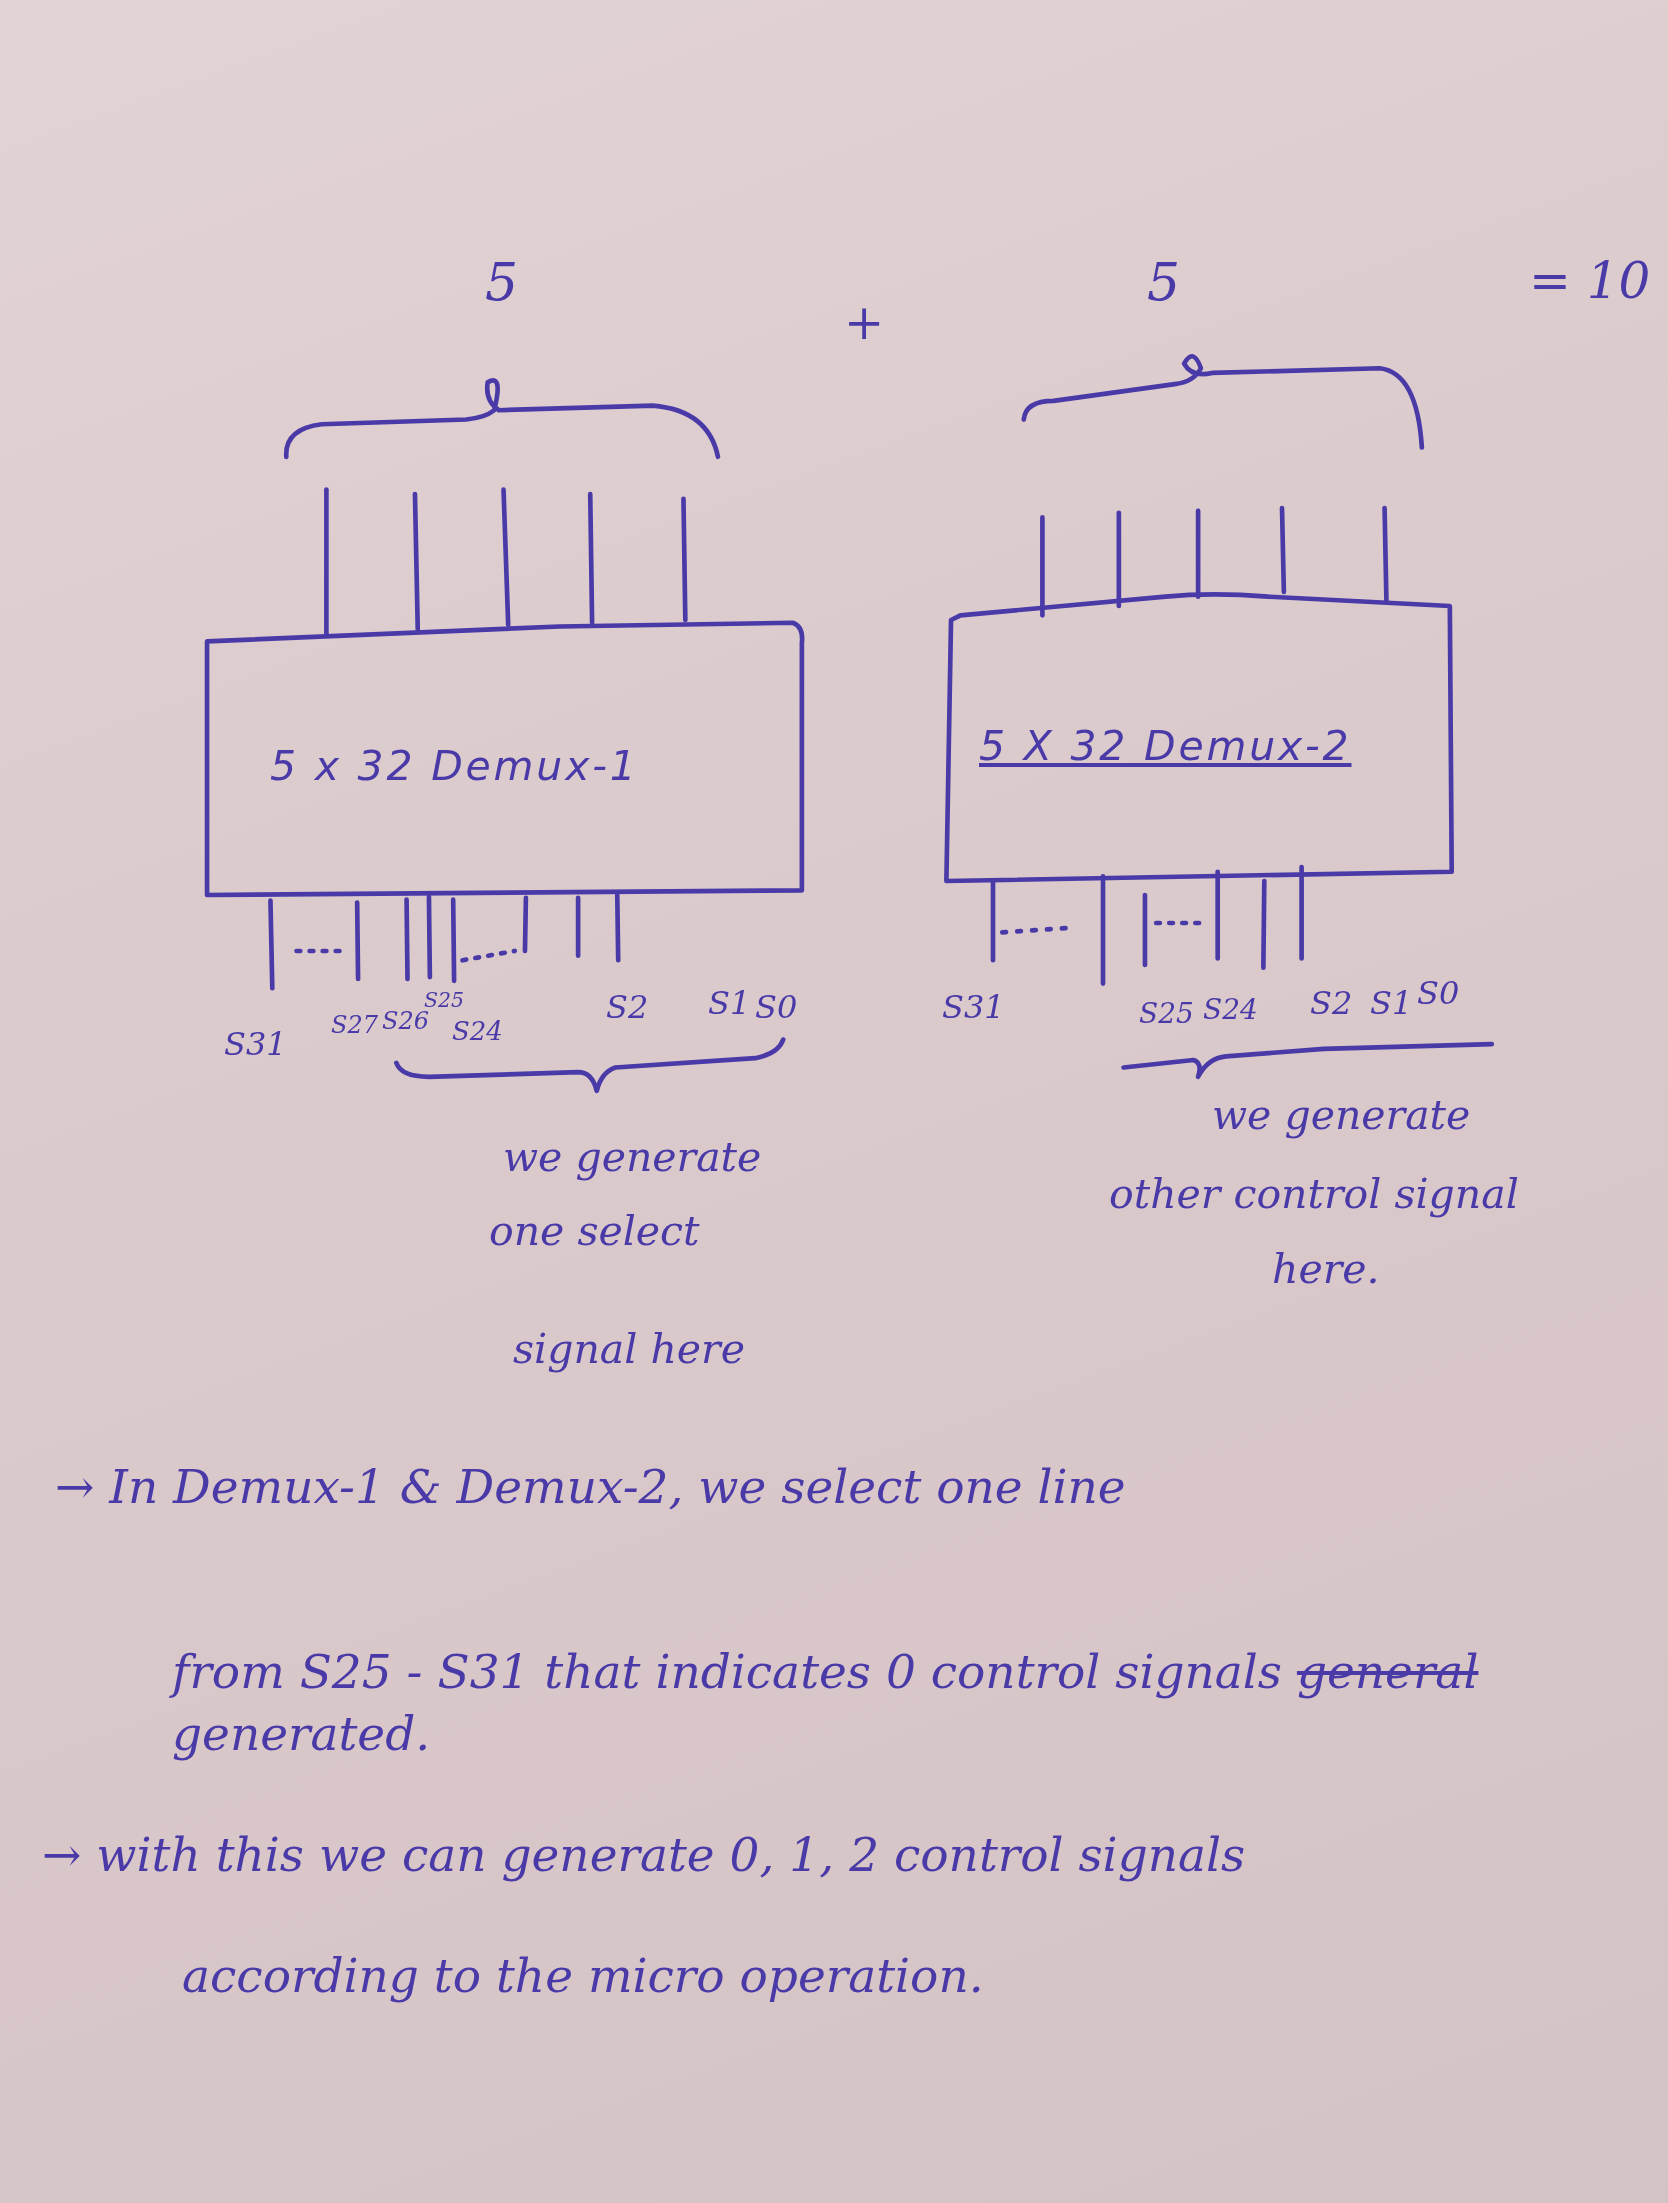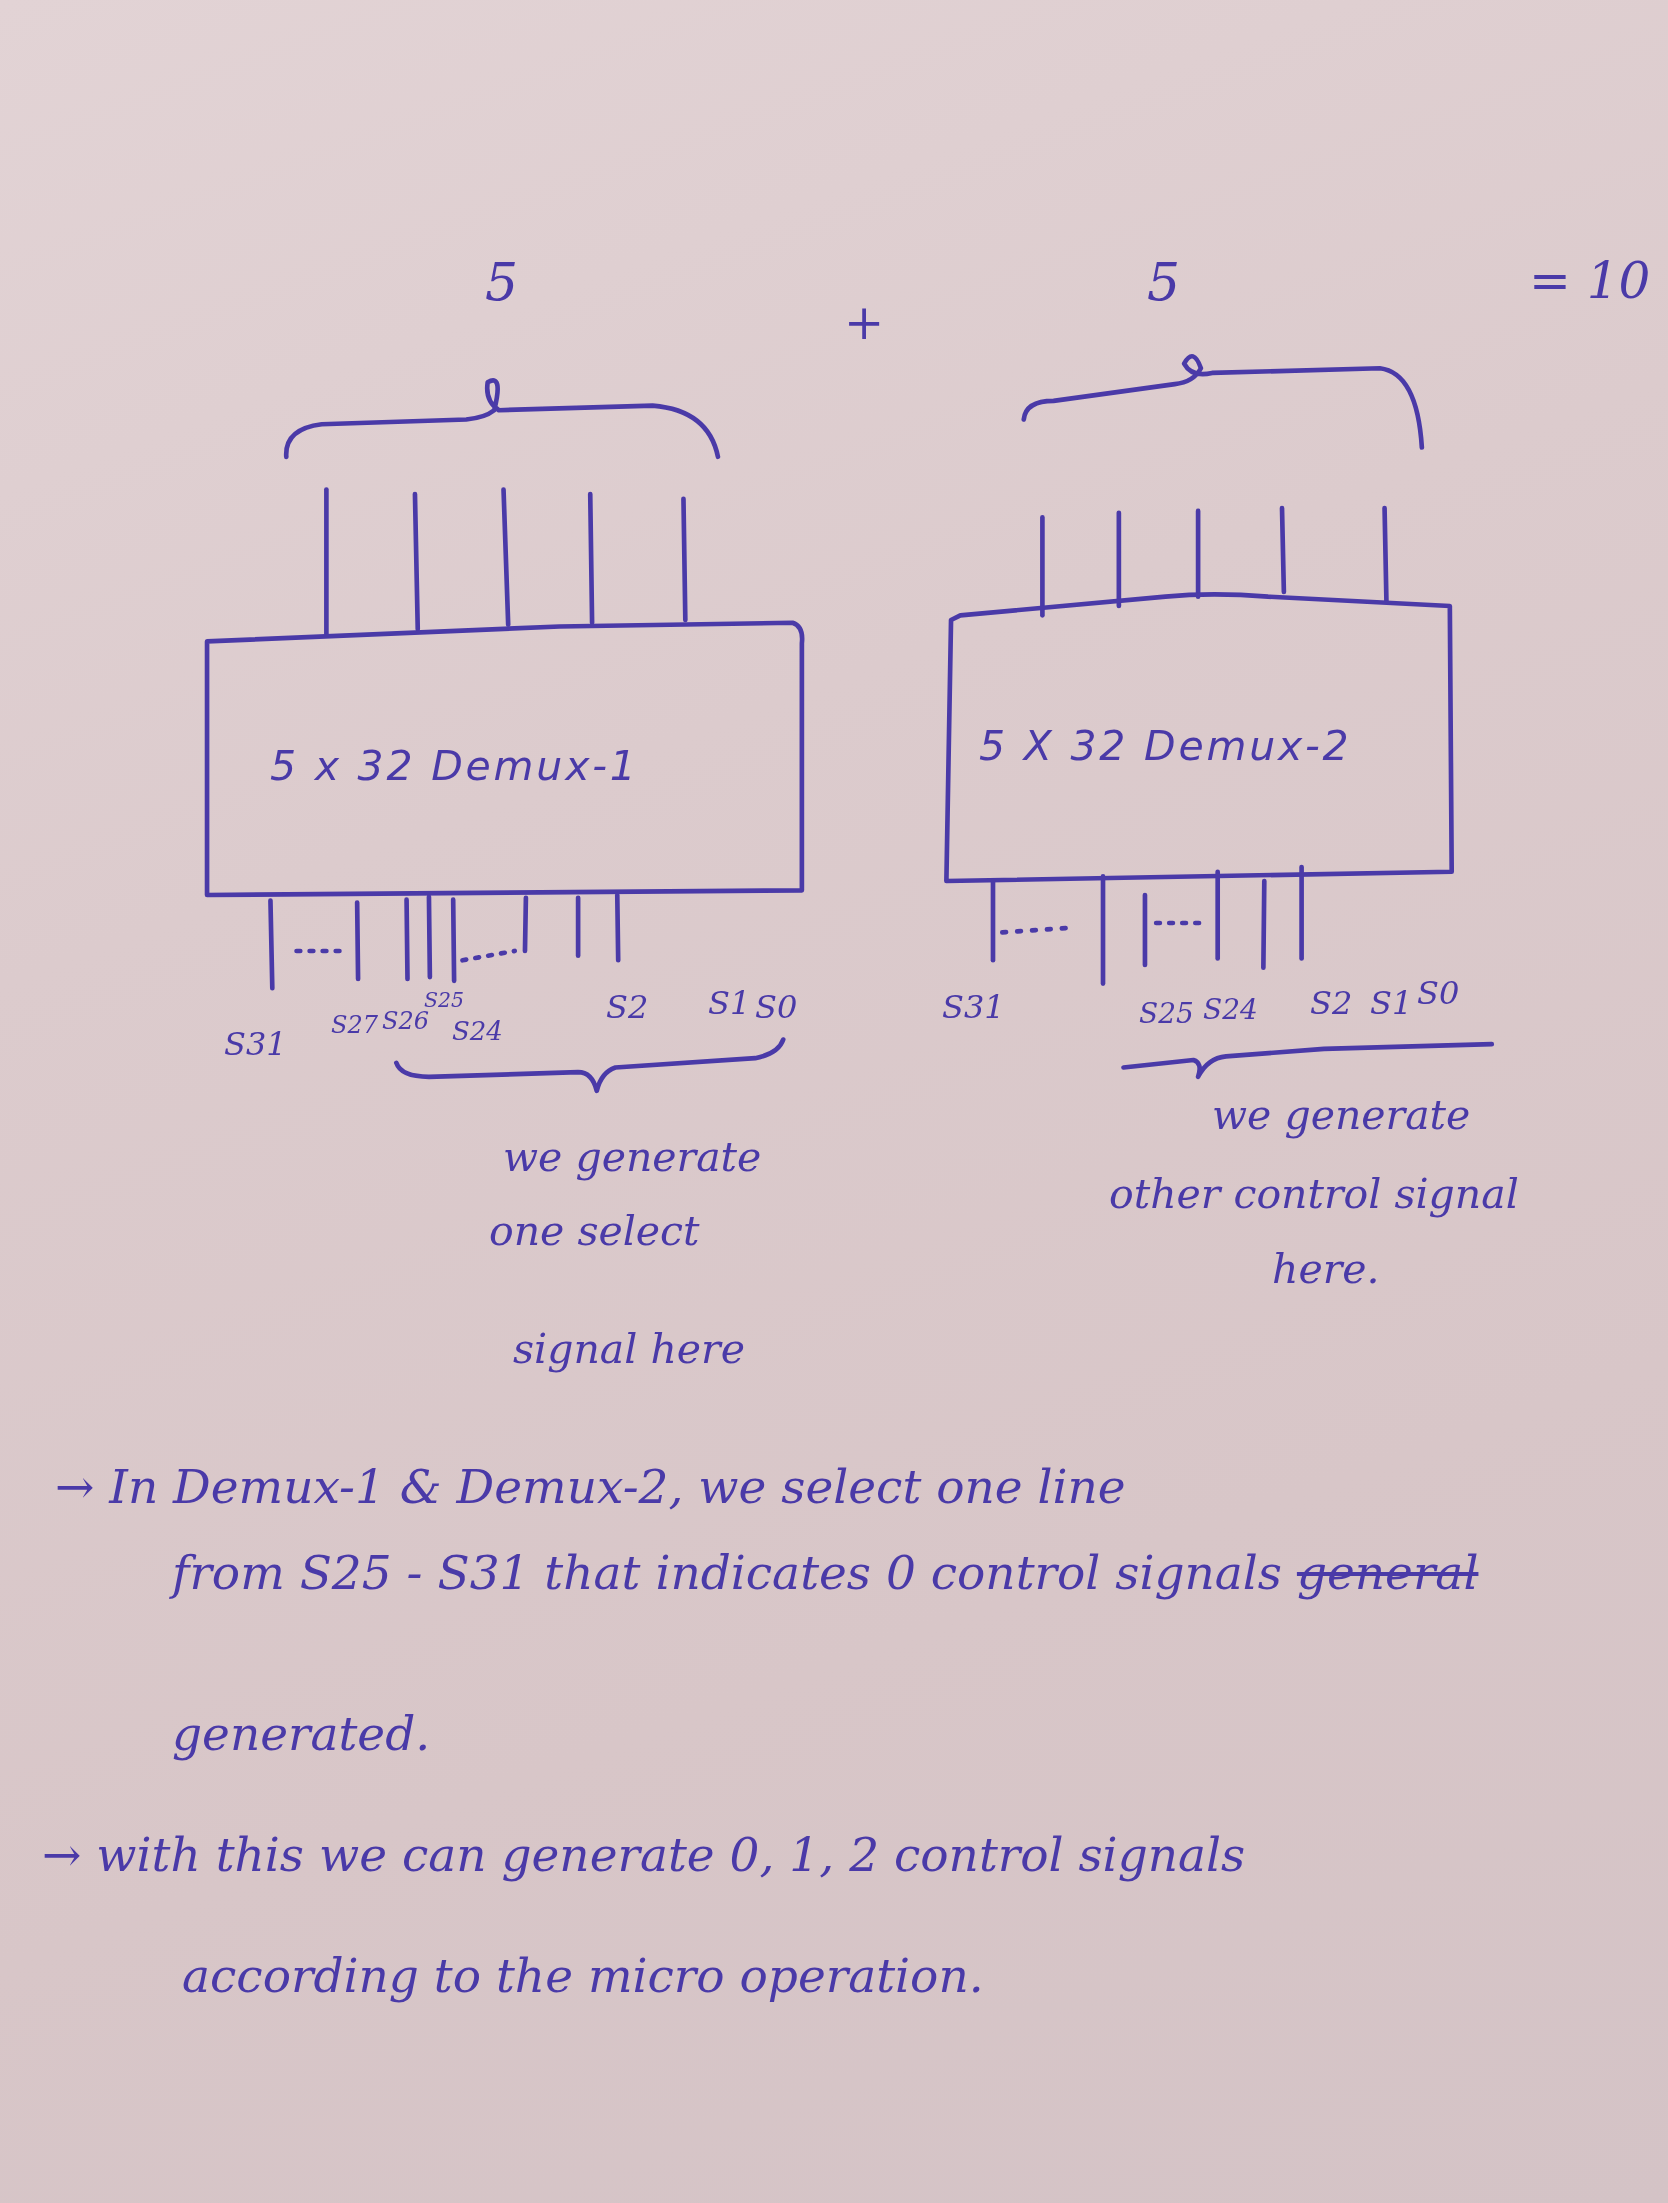--- a/index.html
+++ b/index.html
@@ -68,21 +68,21 @@
     <path d="M1205 1145 L1280 1137 Q1290 1140 1285 1155 Q1295 1135 1315 1133 L1420 1125 L1600 1120"></path>
   </g>
 </svg>
 
 <div class="hand" style="left:485px;top:252px;font-size:52px;">5</div>
 <div class="hand" style="left:844px;top:294px;font-size:48px;">+</div>
 <div class="hand" style="left:1147px;top:252px;font-size:52px;">5</div>
 <div class="hand" style="left:1529px;top:252px;font-size:50px;">= 10</div>
 
 <div class="hand box-label" style="left:270px;top:742px;">5 x 32  Demux-1</div>
-<div class="hand box-label" style="left:979px;top:722px;">5 X 32  Demux-2</div>
+<div class="hand box-label" style="left:979px;top:722px;text-decoration:underline;">5 X 32  Demux-2</div>
 
 <div>
   <div class="hand sig" style="left:224px;top:1025px;">S31</div>
   <div class="hand sig" style="left:331px;top:1011px;font-size:24px;">S27</div>
   <div class="hand sig" style="left:382px;top:1007px;font-size:24px;">S26</div>
   <div class="hand sig" style="left:424px;top:988px;font-size:20.5px;">S25</div>
   <div class="hand sig" style="left:452px;top:1016px;font-size:26px;">S24</div>
   <div class="hand sig" style="left:606px;top:988px;">S2</div>
   <div class="hand sig" style="left:708px;top:984px;">S1</div>
   <div class="hand sig" style="left:755px;top:988px;">S0</div>
@@ -104,21 +104,21 @@
 </div>
 
 <div>
   <div class="hand note" style="left:1212px;top:1091px;">we generate</div>
   <div class="hand note" style="left:1109px;top:1170px;">other control signal</div>
   <div class="hand note" style="left:1272px;top:1245px;">here.</div>
 </div>
 
 <div>
   <div class="hand para" style="left:55px;top:1459px;">→ In Demux-1 &amp; Demux-2, we select one line</div>
-  <div class="hand para" style="left:172px;top:1545px;">
+  <div class="hand para" style="left:172px;top:1644px;">
     <span>from S25 - S31 that indicates 0 control signals</span>
     <span style="text-decoration:line-through;">general</span>
   </div>
   <div class="hand para" style="left:172px;top:1706px;">generated.</div>
   <div class="hand para" style="left:42px;top:1827px;">→ with this we can generate 0, 1, 2 control signals</div>
   <div class="hand para" style="left:182px;top:1948px;">according to the micro operation.</div>
 </div>
 
 
 </body></html>

